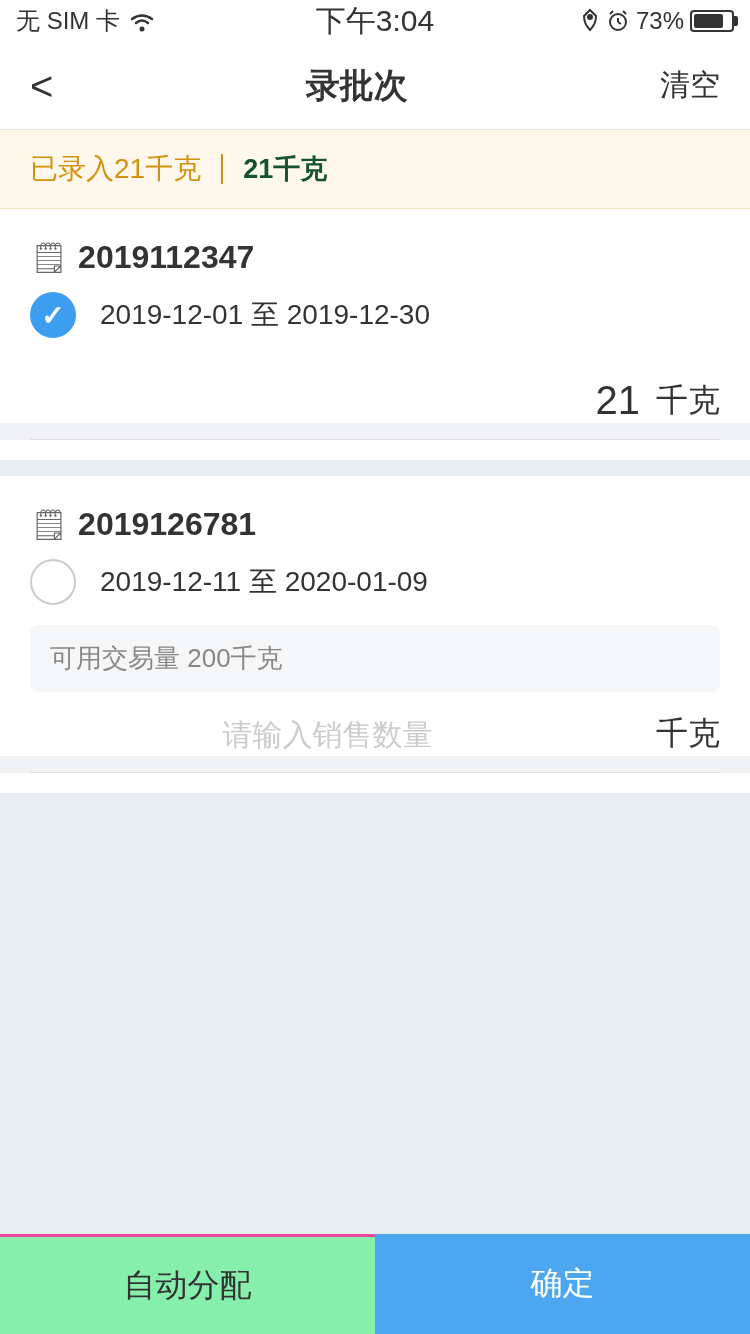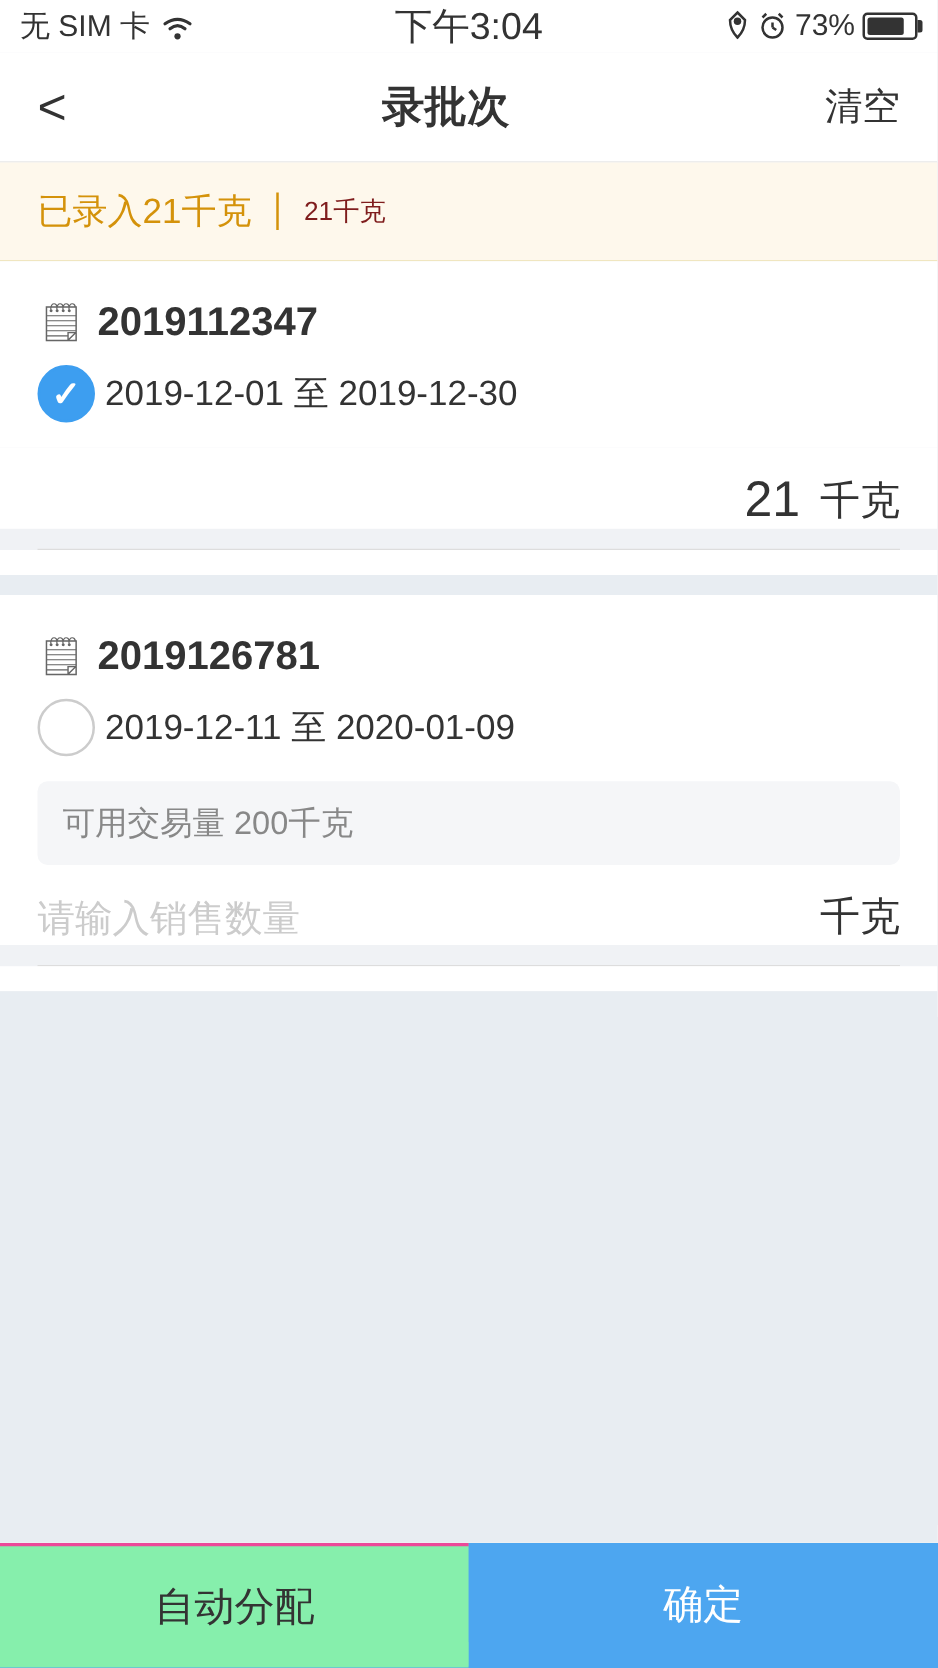--- a/index.html
+++ b/index.html
@@ -108,23 +108,23 @@
       font-size: 28px;
       color: #d4920a;
       font-weight: 500;
     }
     .info-divider {
       width: 2px;
       height: 30px;
       background: #d4920a;
     }
     .info-value {
-      font-size: 21px;
-      color: #7f1d1d;
-      font-weight: 400;
+      font-size: 27px;
+      color: #14532d;
+      font-weight: 700;
     }
 
     
     .card {
       background: #fff;
       margin-top: 0;
       padding: 30px 30px 0 30px;
     }
 
     .card-header {
@@ -139,21 +139,21 @@
     }
     .card-id {
       font-size: 32px;
       font-weight: 600;
       color: #333;
     }
 
     .card-row {
       display: flex;
       align-items: center;
-      gap: 8px;
+      gap: 24px;
       margin-bottom: 20px;
     }
 
     .radio-circle {
       width: 46px;
       height: 46px;
       border-radius: 50%;
       border: 2px solid #ccc;
       background: #fff;
       flex-shrink: 0;
@@ -230,21 +230,21 @@
       justify-content: flex-end;
       padding: 20px 30px 0 30px;
       background: #fff;
       gap: 16px;
     }
     .quantity-input {
       border: none;
       outline: none;
       font-size: 32px;
       color: #3b82f6;
-      text-align: left;
+      text-align: center;
       background: transparent;
       flex: 1;
       min-width: 0;
     }
     .quantity-input::placeholder {
       color: #ccc;
       font-size: 30px;
     }
     .input-unit {
       font-size: 32px;

